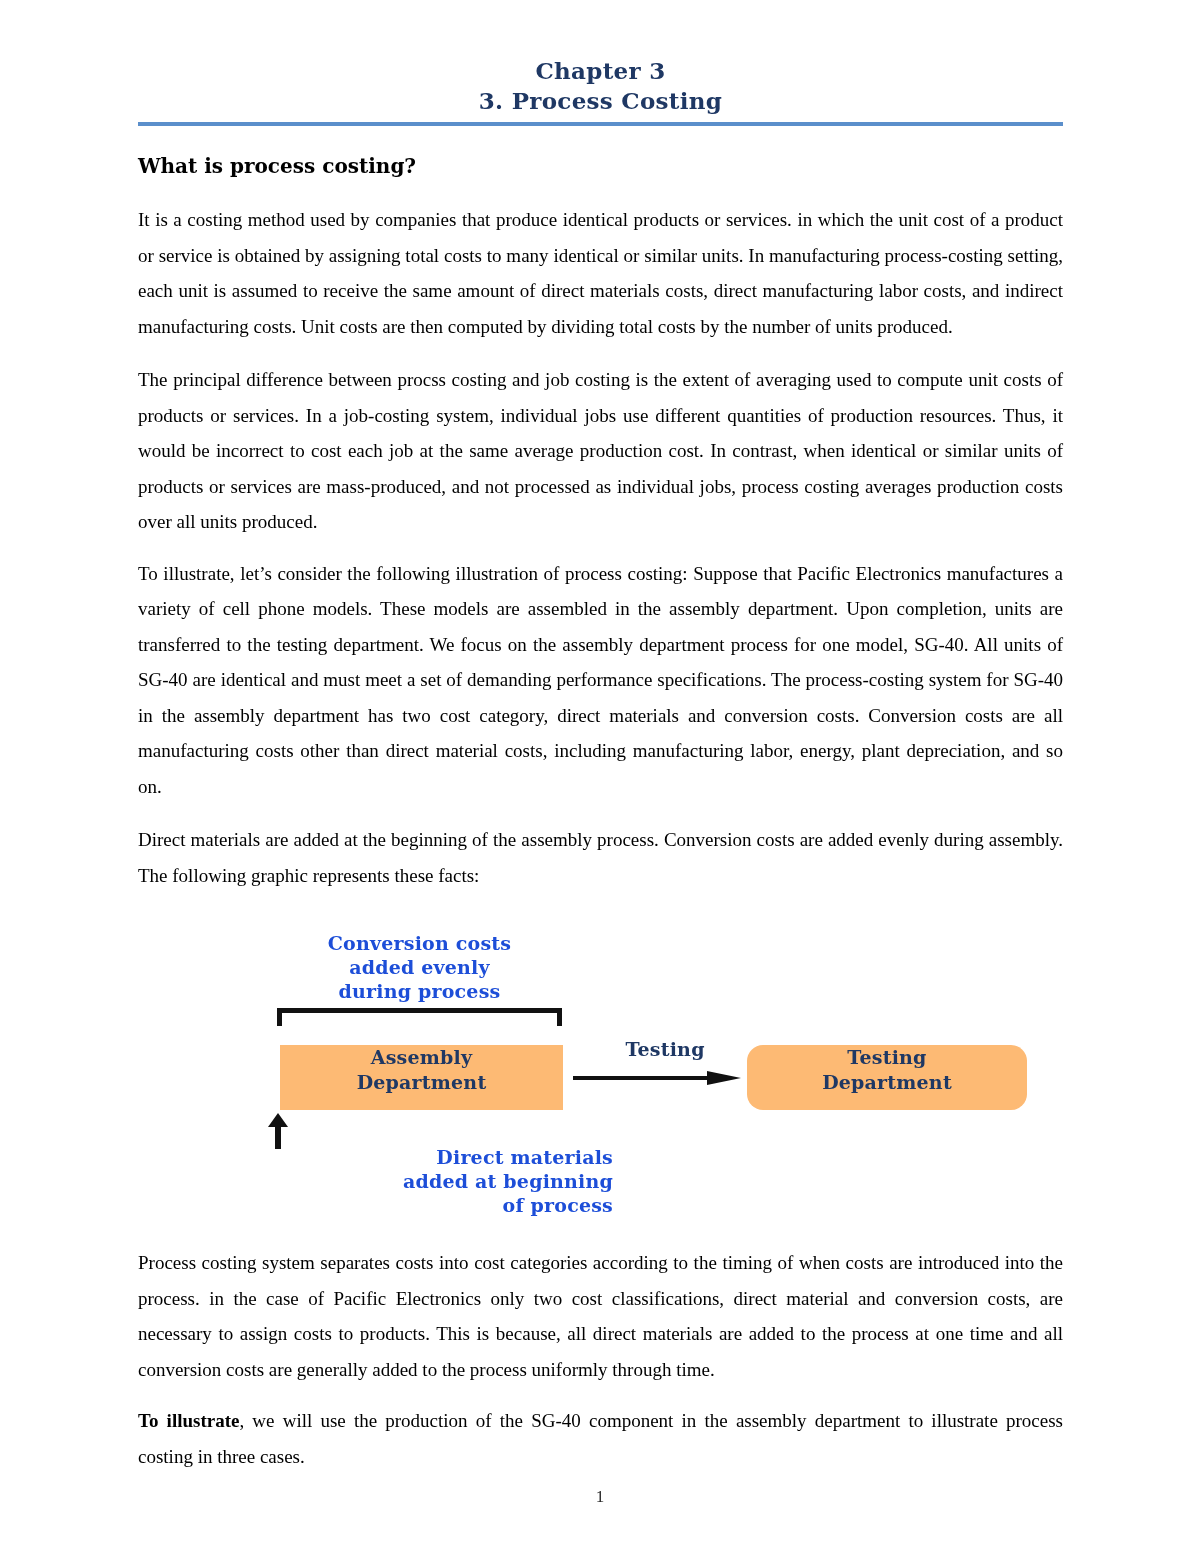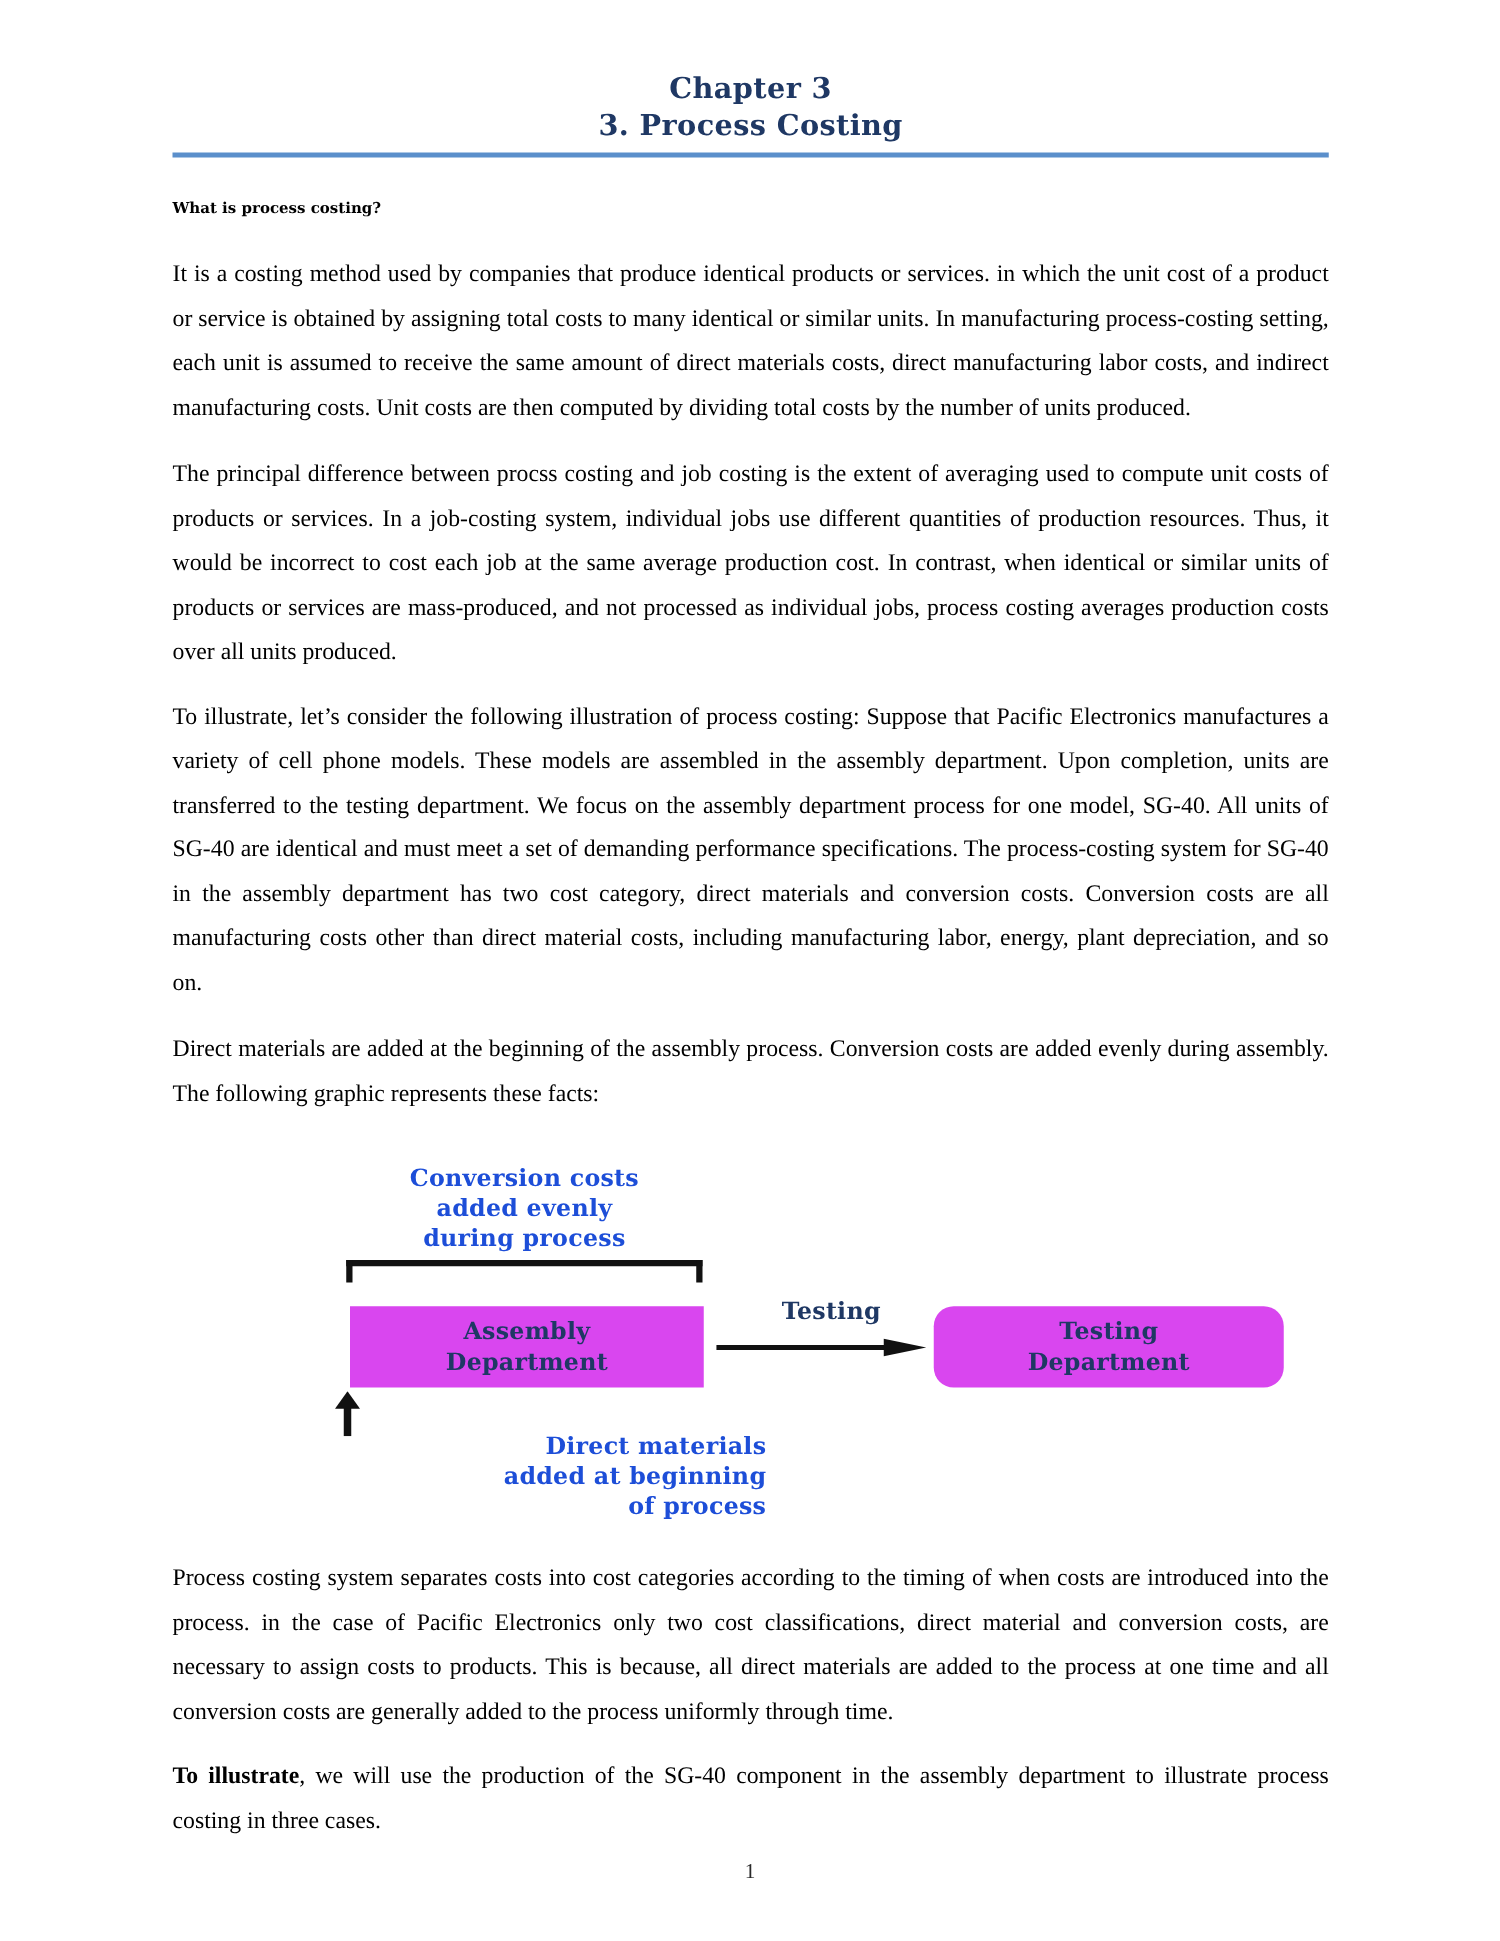--- a/index.html
+++ b/index.html
@@ -52,21 +52,21 @@
 
   
   .content {
     position: absolute;
     left: 138px;
     top: 152px;
     width: 925px;
   }
   .h-bold {
     font-weight: bold;
-    font-size: 12px;
+    font-size: 20px;
     line-height: 28px;
     margin: 0 0 22px 0;
     font-family: "DejaVu Serif", "Liberation Serif", serif;
   }
   p.para {
     margin: 0 0 18px 0;
     font-size: 19px;
     line-height: 35.5px;
     text-align: justify;
     text-justify: inter-word;
@@ -117,23 +117,23 @@
     top: 88px;
     width: 285px;
     height: 18px;
     border-top: 5px solid #111111;
     border-left: 5px solid #111111;
     border-right: 5px solid #111111;
     box-sizing: border-box;
   }
   .dept-box {
     position: absolute;
-    background: #d946ef;
+    background: #fdba74;
     display: flex;
-    align-items: center;
+    align-items: flex-start;
     justify-content: center;
   }
   #assembly-box {
     left: 280px;
     top: 125px;
     width: 283px;
     height: 65px;
   }
   #testing-box {
     left: 747px;

